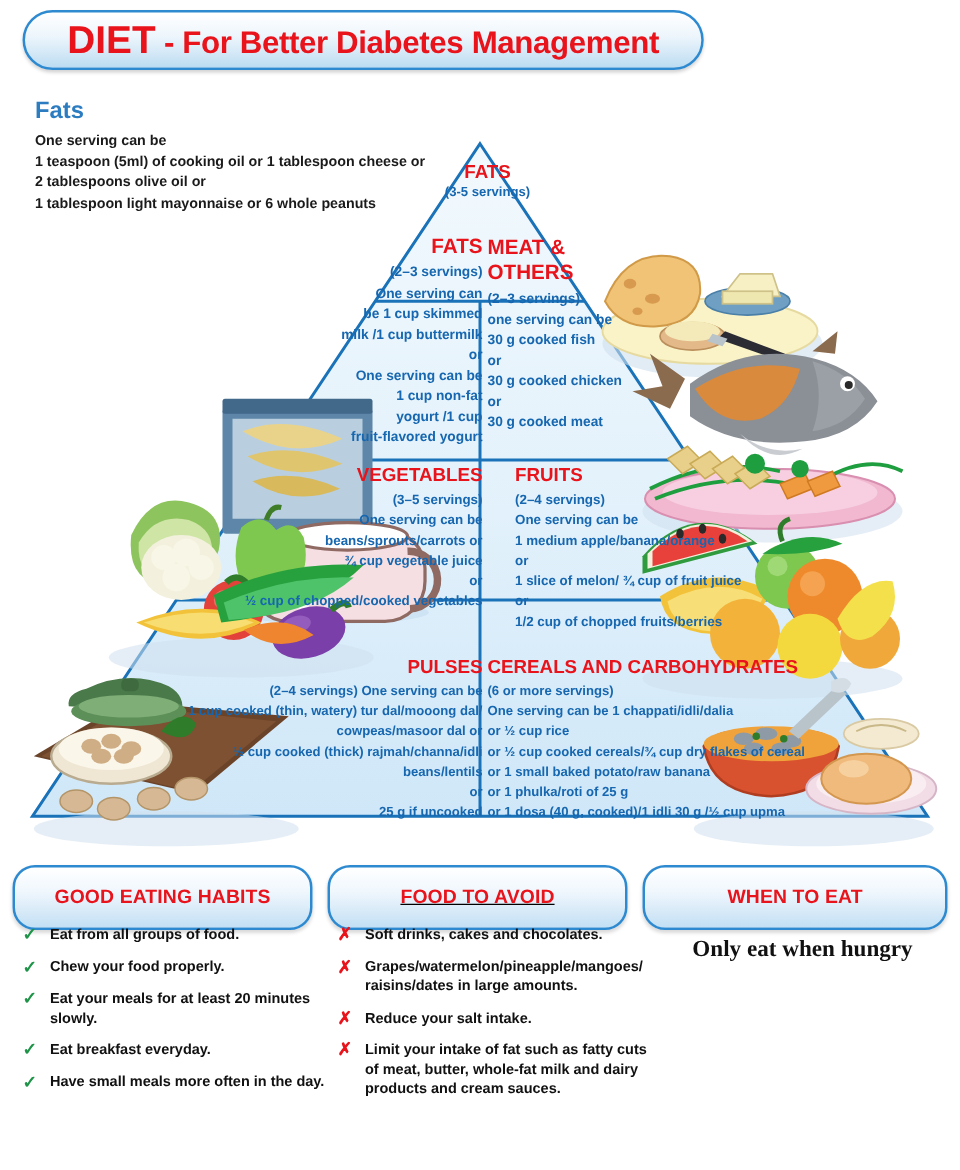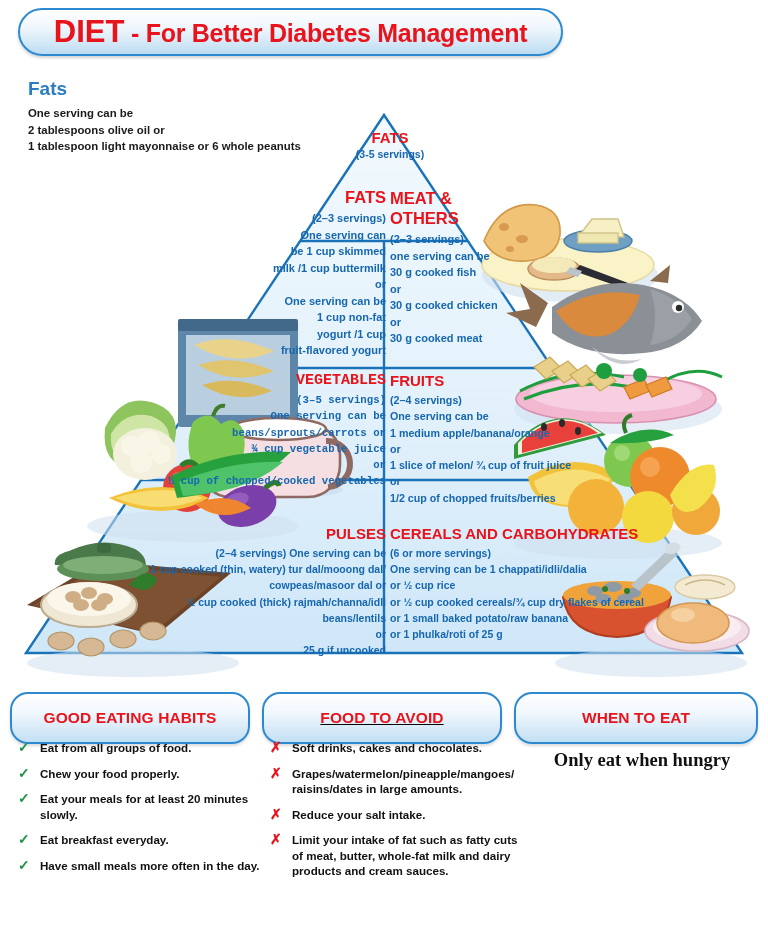--- a/index.html
+++ b/index.html
@@ -51,26 +51,26 @@
   #seg-milk .seg-title { font-size: 16.5px; margin-bottom: 3px; }
   #seg-milk .seg-line { font-size: 11px; line-height: 16.5px; }
 
   
   #seg-meat { left: 390px; top: 103px; width: 130px; text-align: left; }
   #seg-meat .seg-title { font-size: 16.5px; line-height: 20px; }
   #seg-meat .seg-body { margin-top: 3px; }
   #seg-meat .seg-line { font-size: 11px; line-height: 16.5px; }
 
   
-  #seg-veg { left: 165px; top: 287px; width: 221px; text-align: right; font-family: Liberation Mono, monospace; }
+  #seg-veg { left: 165px; top: 287px; width: 221px; text-align: right; }
   #seg-veg .seg-title { font-size: 15px; margin-bottom: 3px; }
   #seg-veg .seg-line { font-size: 10.7px; line-height: 16.3px; }
 
   
-  #seg-fruits { left: 390px; top: 287px; width: 230px; text-align: left; }
+  #seg-fruits { left: 412px; top: 287px; width: 230px; text-align: left; }
   #seg-fruits .seg-title { font-size: 15px; margin-bottom: 3px; }
   #seg-fruits .seg-line { font-size: 10.7px; line-height: 16.3px; }
 
   
   #seg-pulses { left: 140px; top: 440px; width: 246px; text-align: right; }
   #seg-pulses .seg-title { font-size: 15px; margin-bottom: 3px; }
   #seg-pulses .seg-line { font-size: 10.5px; line-height: 16.2px; }
 
   
   #seg-cereals { left: 390px; top: 440px; width: 290px; text-align: left; }
@@ -110,20 +110,21 @@
 
 <div id="title-bar">
   <div id="title-text">
     <span class="big">DIET</span><span> - For Better Diabetes Management</span>
   </div>
 </div>
 
 <div id="fats-block">
   <div id="fats-head">Fats</div>
   <div class="fl">One serving can be</div>
+  <div class="fl">1 teaspoon (5ml) of cooking oil or 1 tablespoon cheese or</div>
   <div class="fl">2 tablespoons olive oil or</div>
   <div class="fl">1 tablespoon light mayonnaise or 6 whole peanuts</div>
 </div>
 
 <div id="pyramid">
 
   <svg width="768" height="600">
     <defs>
       <linearGradient id="pyrGrad" x1="0" y1="0" x2="0" y2="1">
         <stop offset="0%" stop-color="#f2f9fd"></stop>
@@ -364,20 +365,21 @@
   </div>
 
   <div class="seg-text" id="seg-cereals">
     <span class="seg-title">CEREALS AND CARBOHYDRATES</span>
     <span class="seg-line">(6 or more servings)</span>
     <span class="seg-line">One serving can be 1 chappati/idli/dalia</span>
     <span class="seg-line">or ½ cup rice</span>
     <span class="seg-line">or ½ cup cooked cereals/¾ cup dry flakes of cereal</span>
     <span class="seg-line">or 1 small baked potato/raw banana</span>
     <span class="seg-line">or 1 phulka/roti of 25 g</span>
+    <span class="seg-line">or 1 dosa (40 g, cooked)/1 idli 30 g /½ cup upma</span>
   </div>
 </div>
 
 <div class="pill" id="pill-habits">
   <span>GOOD EATING HABITS</span>
 </div>
 <div class="pill" id="pill-avoid">
   <span>FOOD TO AVOID</span>
 </div>
 <div class="pill" id="pill-when">

